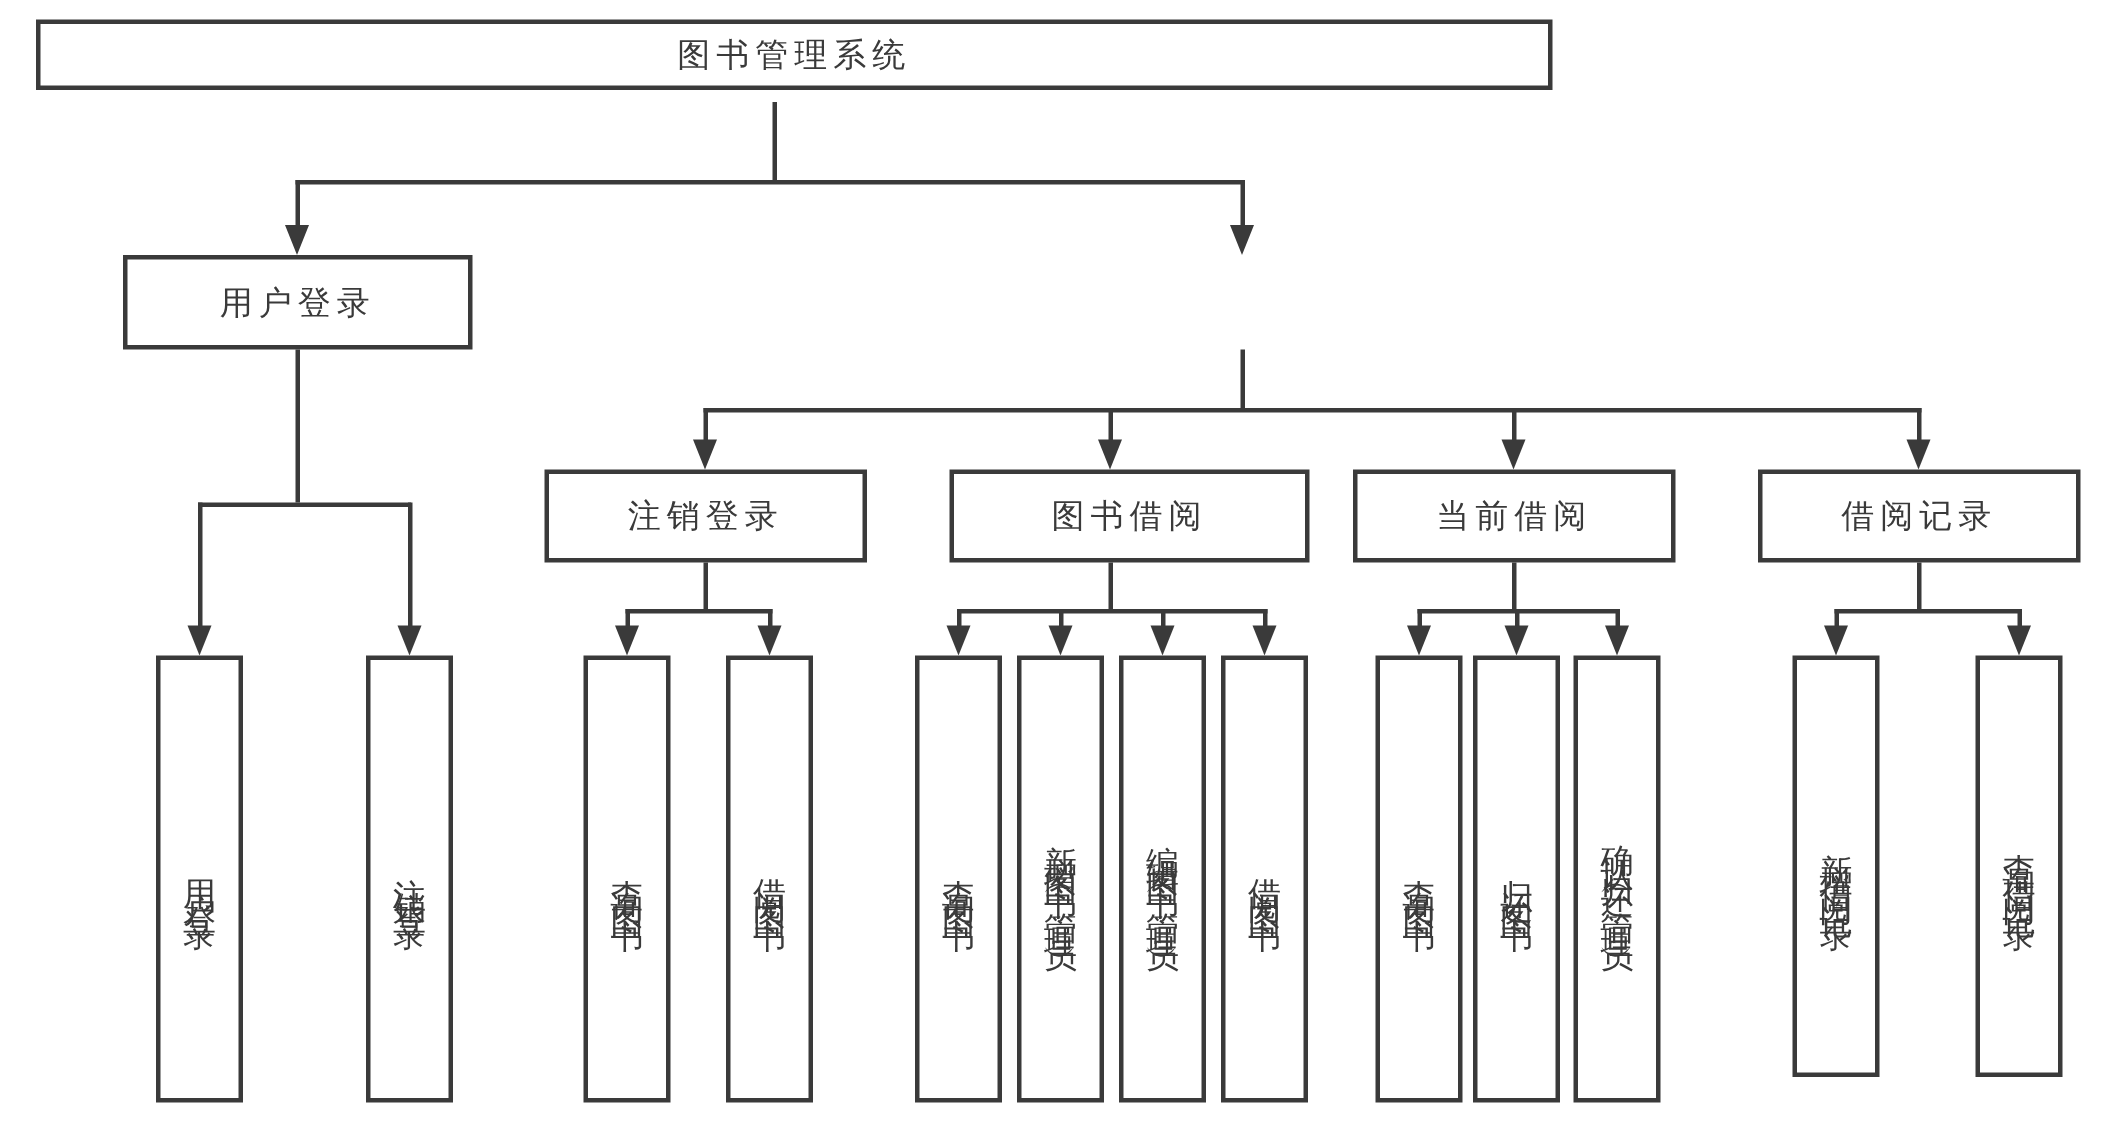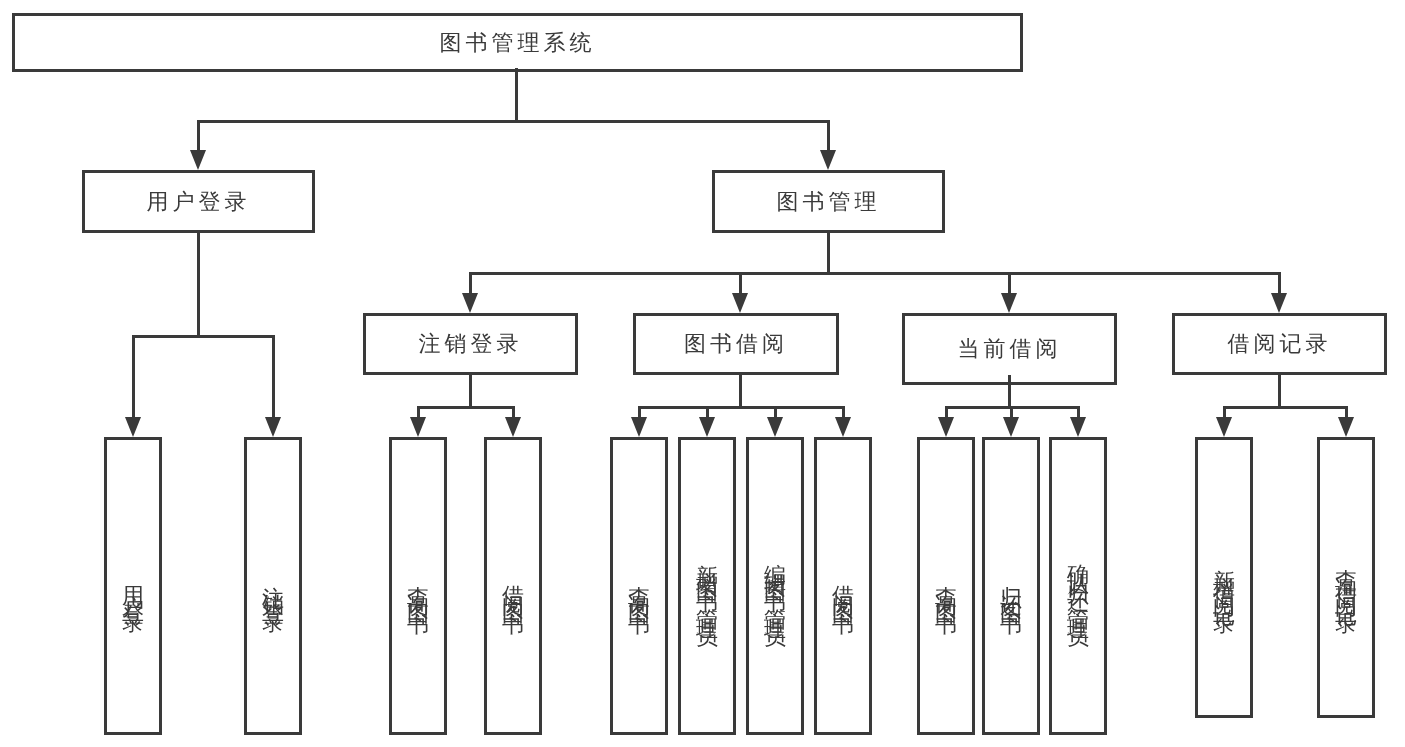--- a/index.html
+++ b/index.html
@@ -58,28 +58,27 @@
     position:absolute;right:14px;bottom:6px;
     font-size:19px;letter-spacing:1px;color:var(--watermark);
     white-space:nowrap;
   }
 </style>
 </head>
 <body>
 
 <div class="canvas">
 
-  <div class="box" style="left:12px;top:13px;width:1011px;height:59px">图书管理系统</div>
+  <div class="box" style="left:24px;top:13px;width:1011px;height:47px">图书管理系统</div>
 
   <div class="box" style="left:82px;top:170px;width:233px;height:63px">用户登录</div>
-  <div class="box" style="left:712px;top:170px;width:233px;height:63px">图书管理</div>
 
   <div class="box" style="left:363px;top:313px;width:215px;height:62px">注销登录</div>
-  <div class="box" style="left:633px;top:313px;width:206px;height:62px">图书借阅</div>
-  <div class="box" style="left:902px;top:313px;width:215px;height:72px">当前借阅</div>
+  <div class="box" style="left:633px;top:313px;width:240px;height:62px">图书借阅</div>
+  <div class="box" style="left:902px;top:313px;width:215px;height:62px">当前借阅</div>
   <div class="box" style="left:1172px;top:313px;width:215px;height:62px">借阅记录</div>
 
   <div class="col" style="left:104px;top:437px;height:298px">
     <span class="vtxt">用户登录</span>
   </div>
   <div class="col" style="left:244px;top:437px;height:298px">
     <span class="vtxt">注销登录</span>
   </div>
 
   <div class="col" style="left:389px;top:437px;height:298px">

